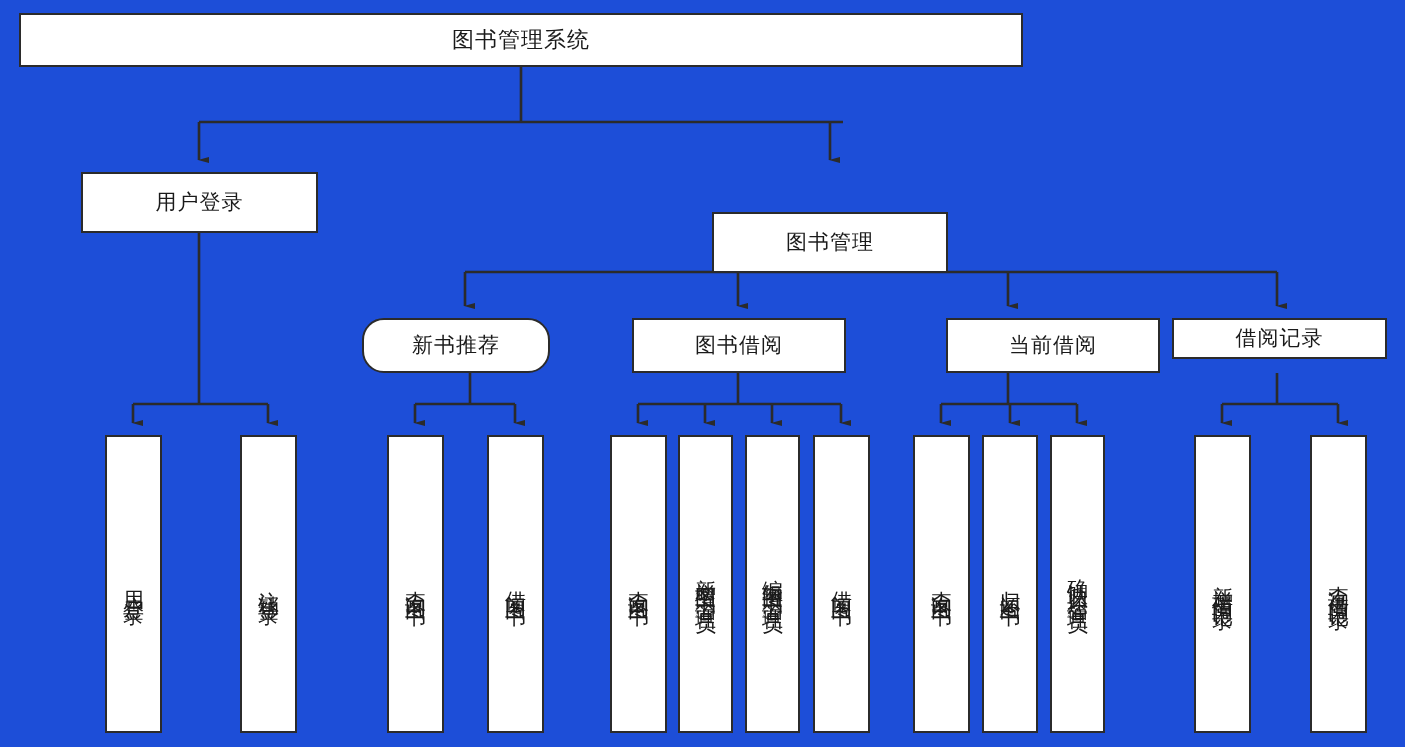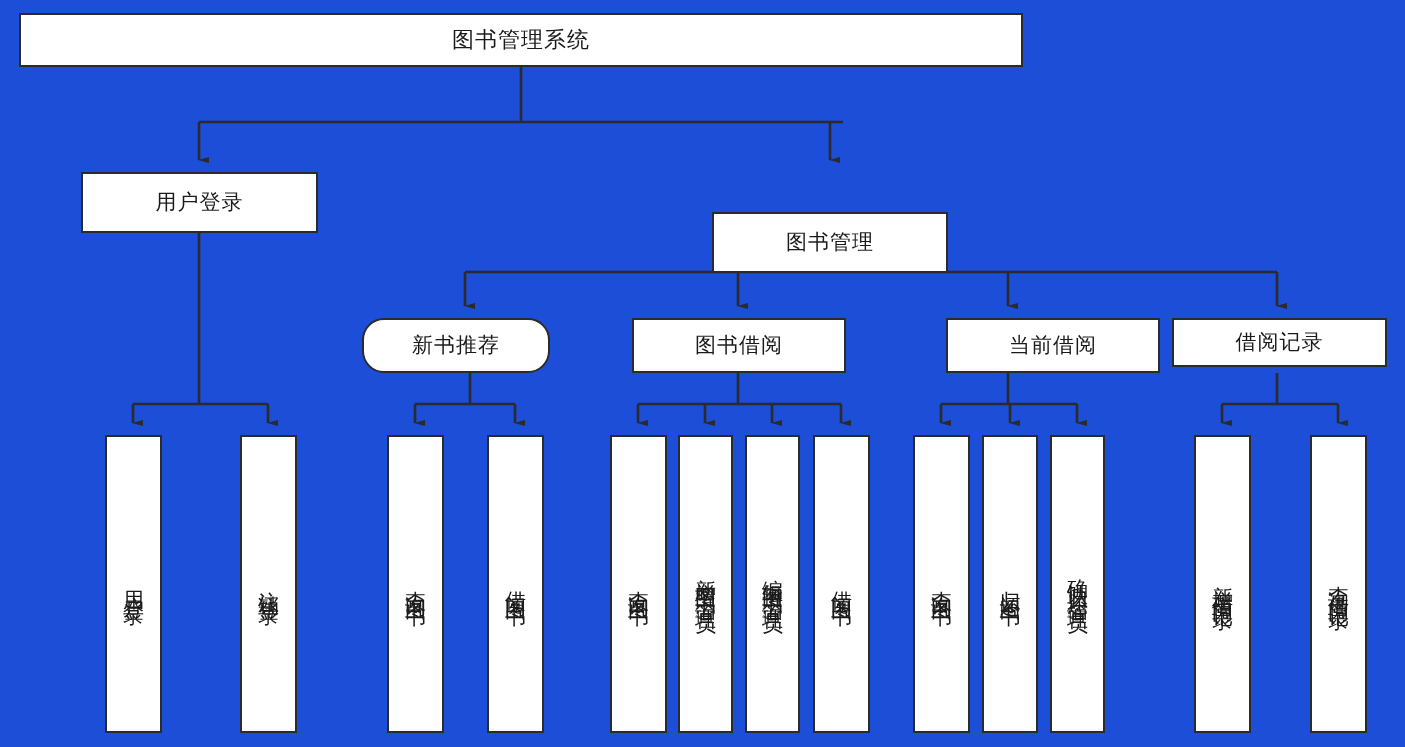--- a/index.html
+++ b/index.html
@@ -95,21 +95,21 @@
 
   <div class="node h t3" style="left:362px;top:318px;width:188px;height:55px;border-radius:22px;">
     <span class="node-label">新书推荐</span>
   </div>
   <div class="node h t3" style="left:632px;top:318px;width:214px;height:55px;">
     <span class="node-label">图书借阅</span>
   </div>
   <div class="node h t3" style="left:902px;top:318px;width:214px;height:55px;margin-left:44px;">
     <span class="node-label">当前借阅</span>
   </div>
-  <div class="node h t3" style="left:1172px;top:318px;width:215px;height:49px;">
+  <div class="node h t3" style="left:1172px;top:318px;width:215px;height:41px;">
     <span class="node-label">借阅记录</span>
   </div>
 
   <div class="node v" style="left:105px;top:435px;width:57px;height:298px;">
     <span class="node-label">用户登录</span>
   </div>
   <div class="node v" style="left:240px;top:435px;width:57px;height:298px;">
     <span class="node-label">注销登录</span>
   </div>
 

